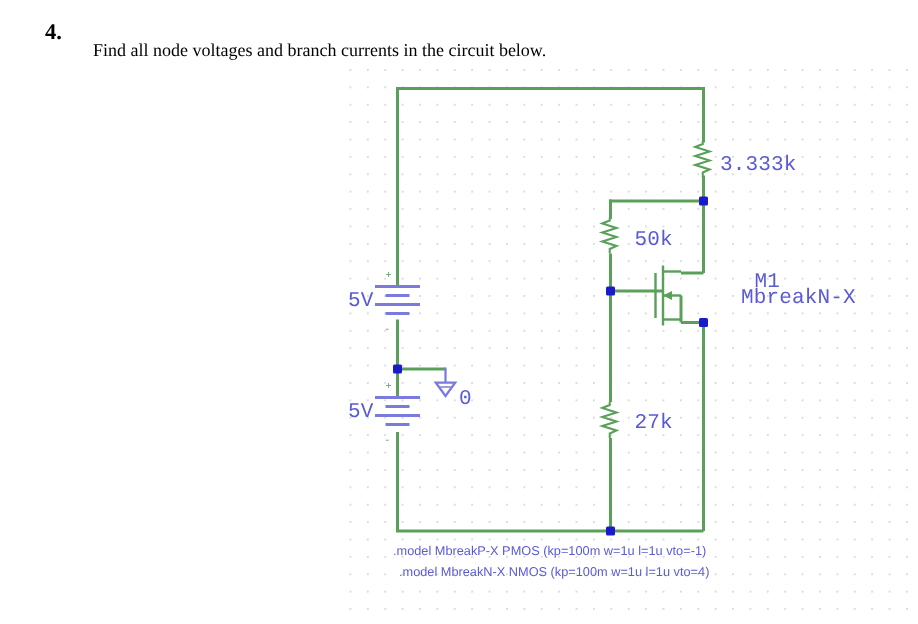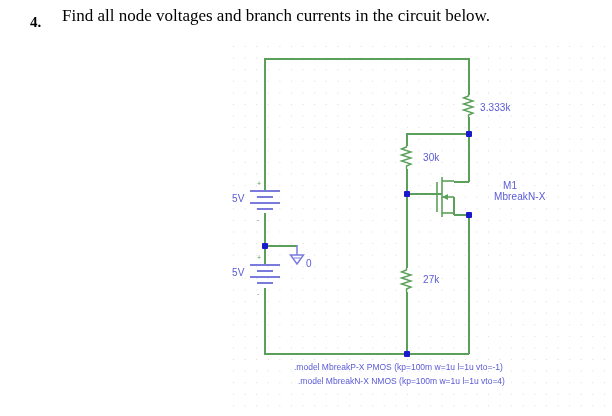--- a/index.html
+++ b/index.html
@@ -28,23 +28,23 @@
     left: 30px;
     top: 14px;
     font-family: "Liberation Serif", serif;
     font-size: 15px;
     font-weight: bold;
     color: #000000;
   }
   #question-text {
     position: absolute;
     left: 62px;
-    top: 6px;
+    top: 26px;
     font-family: "Liberation Serif", serif;
-    font-size: 17px;
+    font-size: 12px;
     color: #000000;
     white-space: nowrap;
   }
 
   
   #schematic-canvas {
     position: absolute;
     left: 230px;
     top: 42px;
     width: 382px;
@@ -69,33 +69,32 @@
     position: absolute;
     width: 6px;
     height: 6px;
     background: #1a1acc;
     border-radius: 1px;
   }
 
   
   .comp-label {
     position: absolute;
-    font-family: Liberation Sans, sans-serif;
-    font-size: 10px;
+    font-family: Liberation Mono, monospace;
+    font-size: 14px;
     color: #5a5ad6;
     white-space: nowrap;
     letter-spacing: 0.1px;
   }
   .model-line {
     position: absolute;
     font-family: "Liberation Sans", sans-serif;
     font-size: 8.5px;
     color: #5a5ad6;
     white-space: nowrap;
-    margin-left: 32px;
   }
   .polarity {
     position: absolute;
     font-family: "Liberation Sans", sans-serif;
     font-size: 7px;
     color: #5aa05a;
     line-height: 7px;
   }
 
   
@@ -171,21 +170,21 @@
       <polyline points="6.5,0 6.5,2 1.5,4 11,7 1.5,10 11,13 1.5,16 11,19 6.5,21 6.5,24" fill="none" stroke="#5aa05a" stroke-width="1.4"></polyline>
     </svg>
   </div>
   <span class="comp-label" style="left:250px; top:60px;">3.333k</span>
 
   <div class="resistor" style="left:170px; top:103px; width:13px; height:24px;">
     <svg width="13" height="24" viewBox="0 0 13 24">
       <polyline points="6.5,0 6.5,2 1.5,4 11,7 1.5,10 11,13 1.5,16 11,19 6.5,21 6.5,24" fill="none" stroke="#5aa05a" stroke-width="1.4"></polyline>
     </svg>
   </div>
-  <span class="comp-label" style="left:193px; top:110px;">30k</span>
+  <span class="comp-label" style="left:193px; top:110px;">50k</span>
 
   <div class="resistor" style="left:170px; top:226px; width:13px; height:24px;">
     <svg width="13" height="24" viewBox="0 0 13 24">
       <polyline points="6.5,0 6.5,2 1.5,4 11,7 1.5,10 11,13 1.5,16 11,19 6.5,21 6.5,24" fill="none" stroke="#5aa05a" stroke-width="1.4"></polyline>
     </svg>
   </div>
   <span class="comp-label" style="left:193px; top:232px;">27k</span>
 
   <div class="battery" style="left:20px; top:148px; width:30px; height:24px;">
     <div class="plate long" style="top:0px;"></div>

